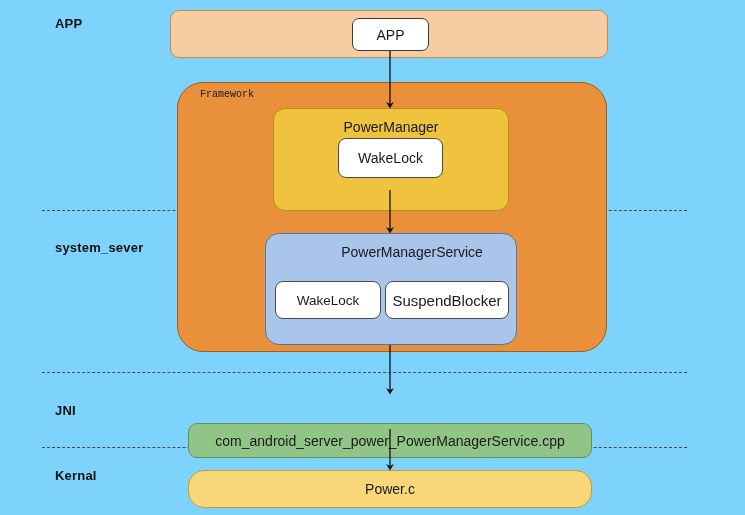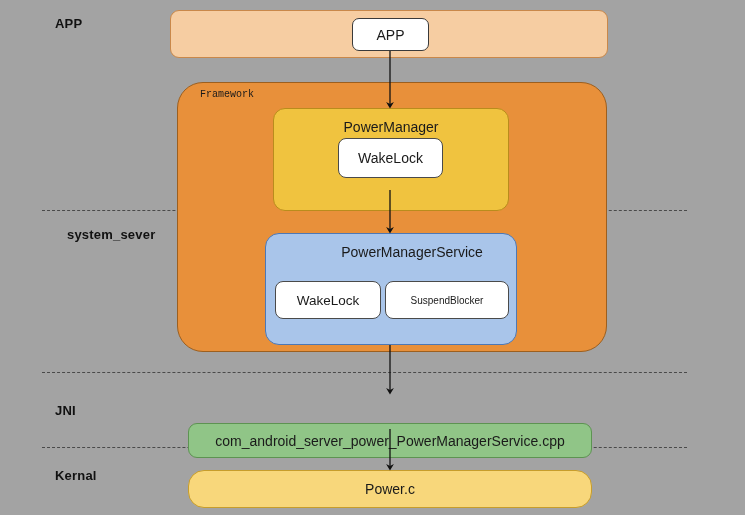--- a/index.html
+++ b/index.html
@@ -8,21 +8,21 @@
     padding: 0;
     background: #ffffff;
   }
   body {
     font-family: "Liberation Sans", sans-serif;
   }
   #canvas {
     position: relative;
     width: 745px;
     height: 515px;
-    background: #a3a3a3;
+    background: #7dd3fc;
     overflow: hidden;
   }
 
   
   .layer-label {
     position: absolute;
     font-family: "Liberation Sans", sans-serif;
     font-weight: bold;
     font-size: 13px;
     color: #111111;
@@ -153,21 +153,21 @@
     font-size: 13.5px;
   }
   .pms-suspendblocker {
     left: 385px;
     top: 281px;
     width: 124px;
     height: 38px;
     background: #ffffff;
     border: 1.2px solid #4a4a4a;
     border-radius: 8px;
-    font-size: 10px;
+    font-size: 15px;
   }
 
   .jni-node {
     left: 188px;
     top: 394px;
     width: 404px;
     height: 35px;
     background: #90c587;
     border: 1.2px solid #5d9352;
     border-radius: 9px;
@@ -197,21 +197,21 @@
     z-index: 4;
   }
 </style>
 </head>
 <body>
 
 <div id="canvas">
 
   <div class="layer-label" style="left:55px; top:16px;">APP</div>
 
-  <div class="layer-label" style="left:55px; top:227px;margin-left:12px;">system_sever</div>
+  <div class="layer-label" style="left:55px; top:240px;">system_sever</div>
 
   <div class="layer-label" style="left:55px; top:403px;">JNI</div>
 
   <div class="layer-label" style="left:55px; top:468px;">Kernal</div>
 
   <div class="divider" style="top:210px;"></div>
   <div class="divider" style="top:372px;"></div>
   <div class="divider" style="top:447px;"></div>
 
   <div class="box app-band"></div>

